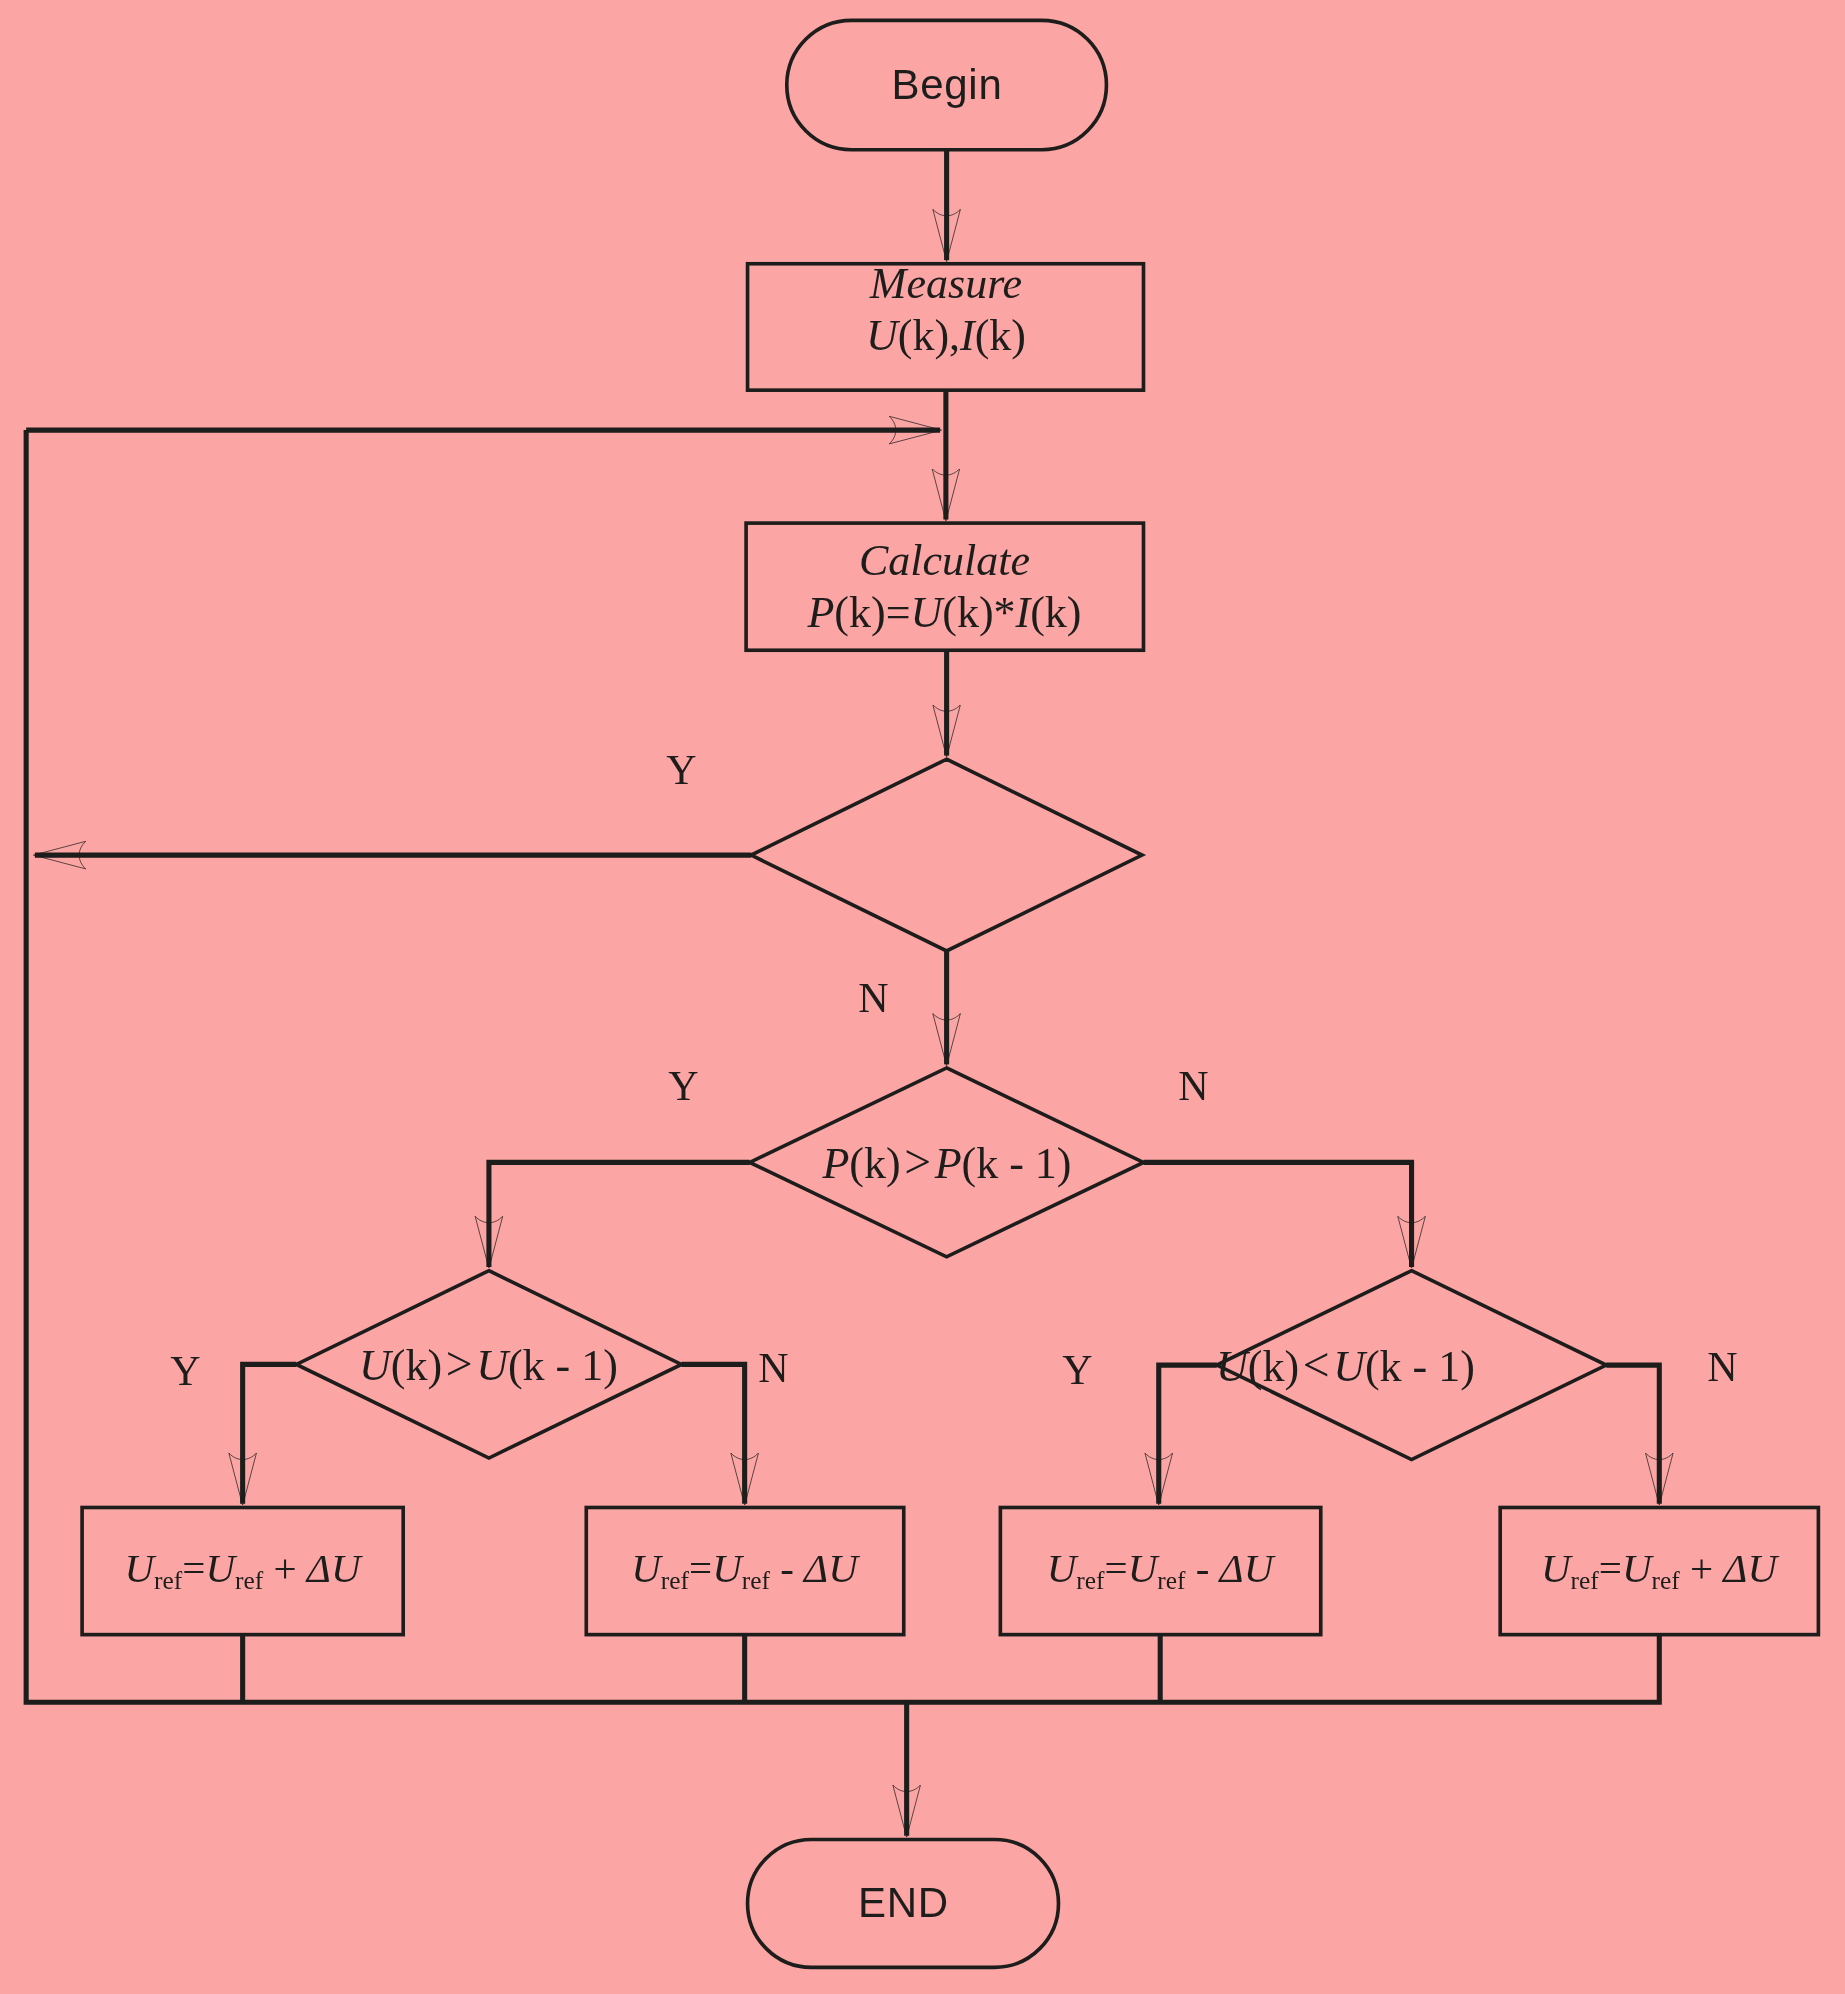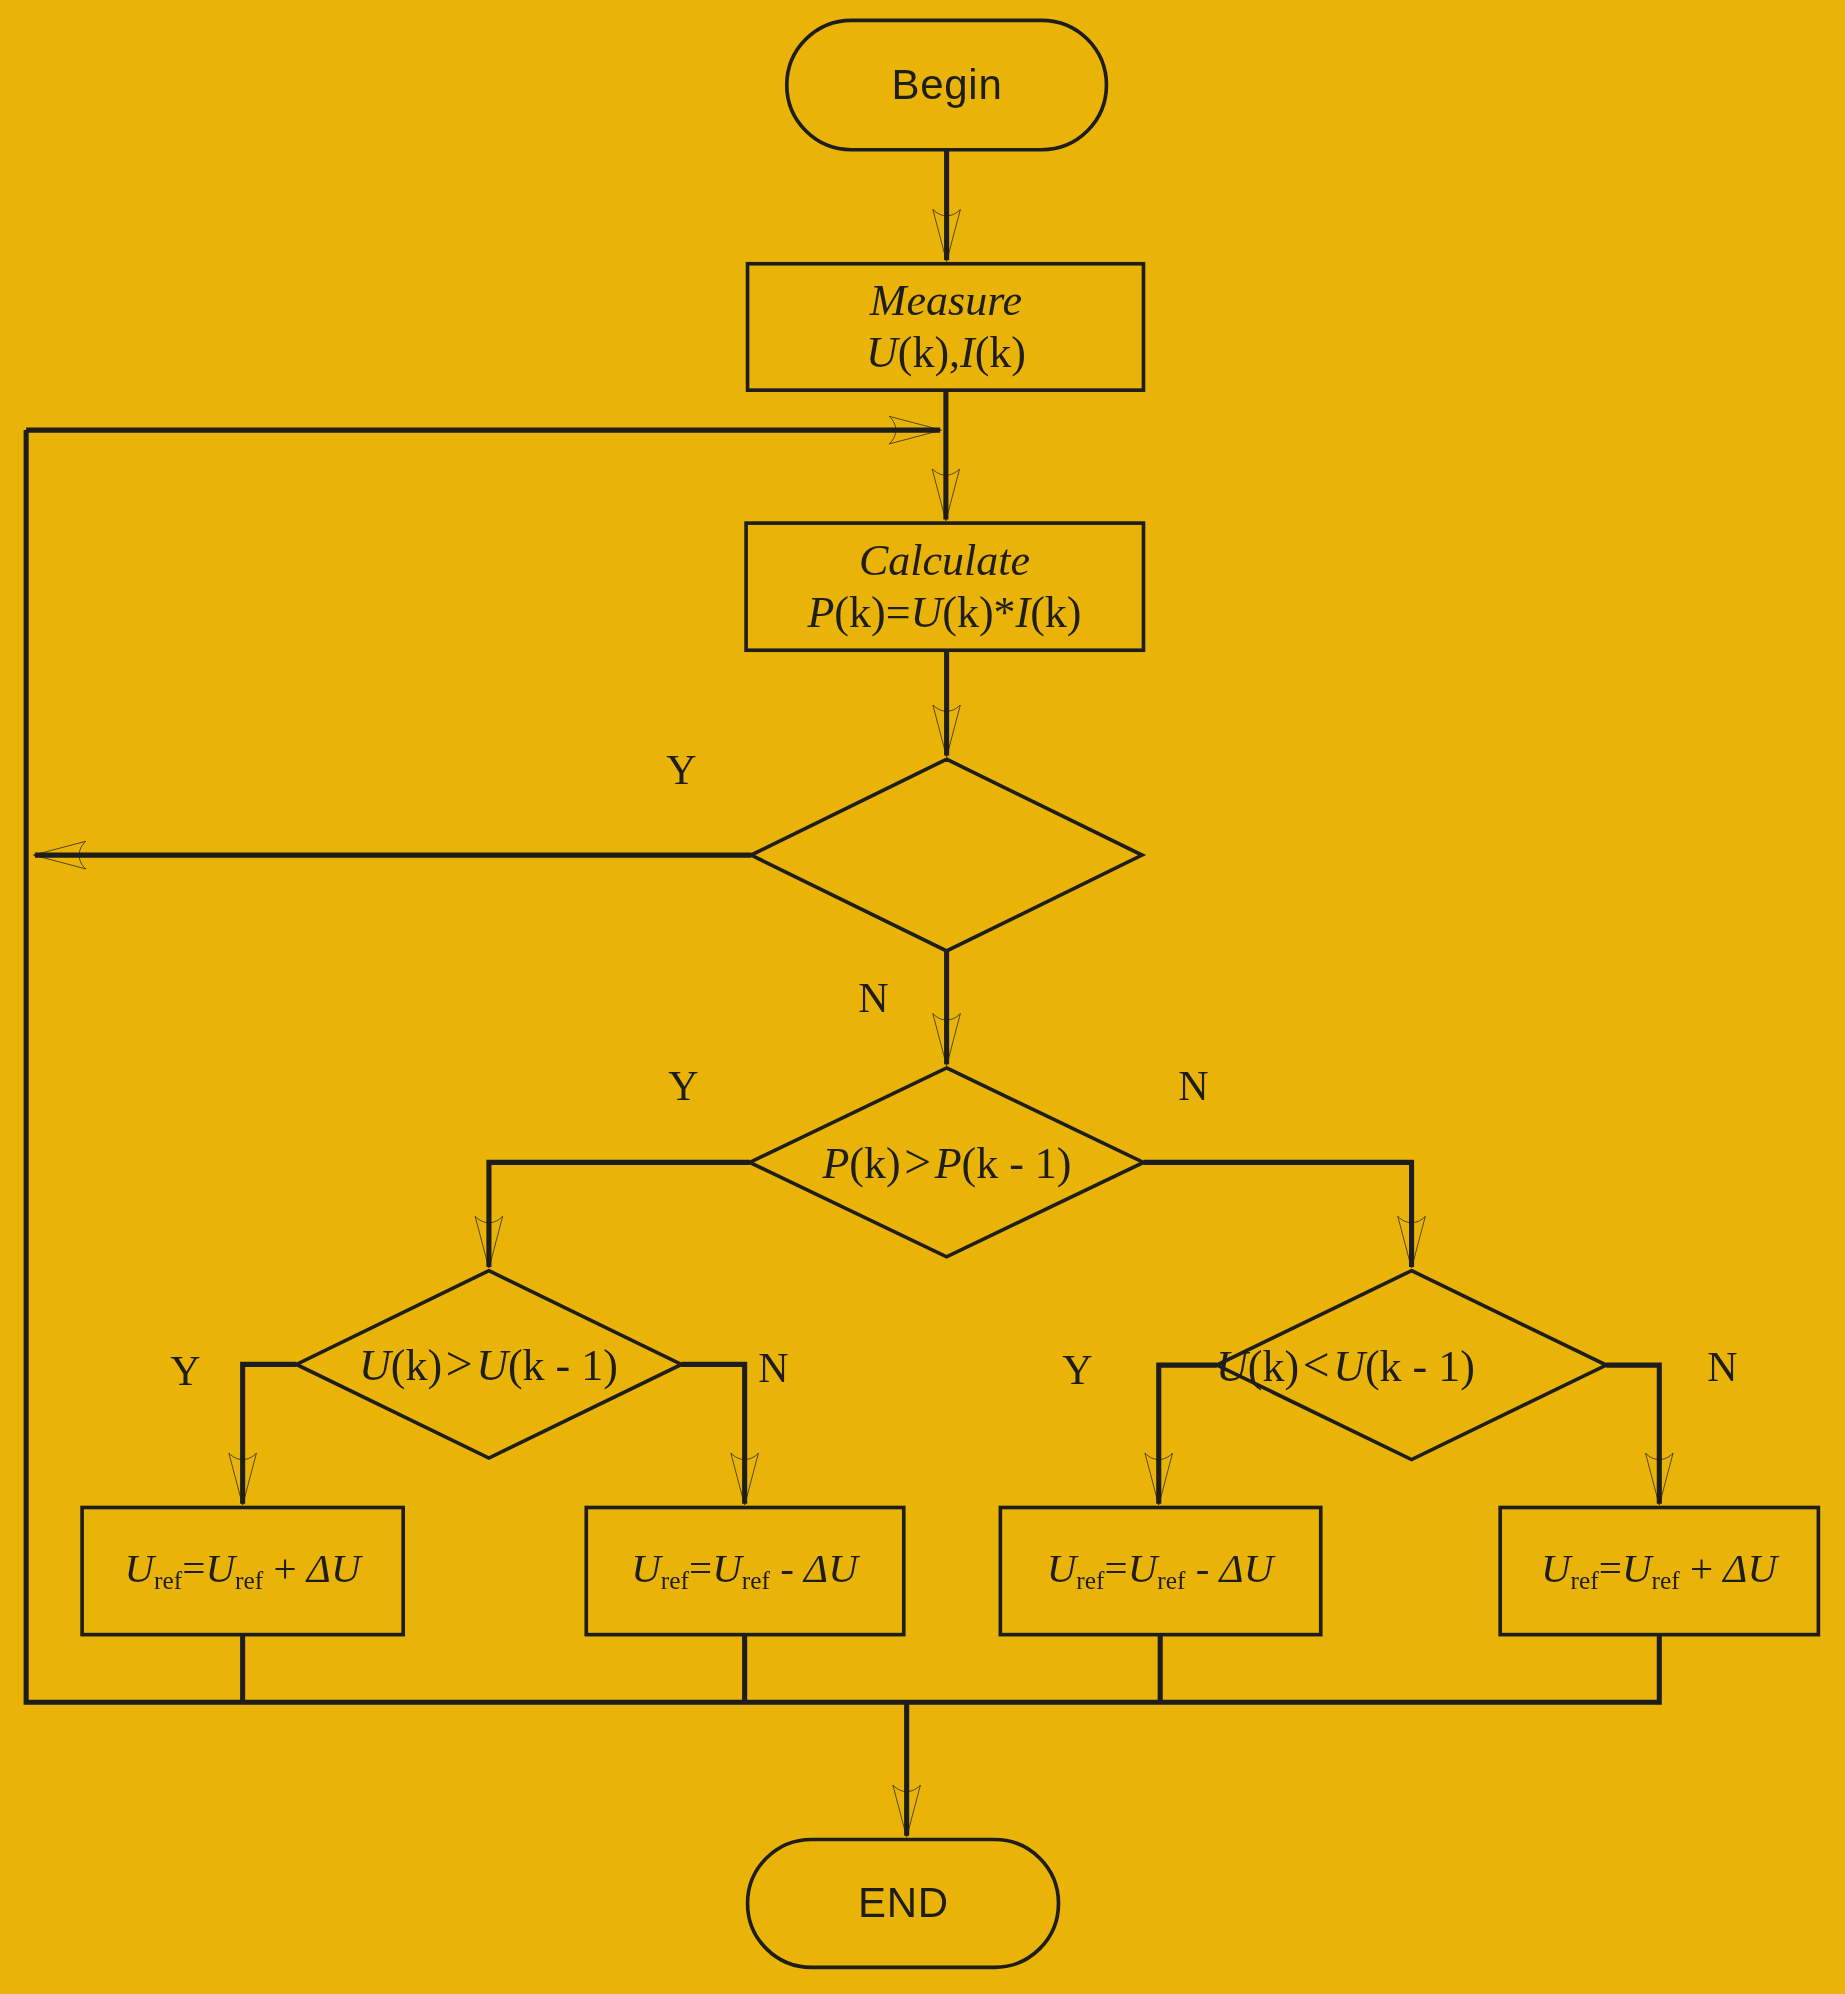--- a/index.html
+++ b/index.html
@@ -1,20 +1,20 @@
 <!DOCTYPE html>
 <html style="font-size:11.6px"><head>
 <meta charset="utf-8">
 <style>
   html, body { margin: 0; padding: 0; background: #ffffff; }
   #stage {
     position: relative;
     width: 1846px;
     height: 1995px;
-    background: #eab308;
+    background: #fca5a5;
     font-family: "Liberation Serif", serif;
     color: #1d1d1b;
   }
   #wires { position: absolute; left: 0; top: 0; width: 1846px; height: 1995px; }
   #wires path, #wires polygon, #wires rect, #wires line {
     fill: none;
     stroke: #1d1d1b;
   }
   .shape  { stroke-width: 5px; }
   .wire   { stroke-width: 7px; }
@@ -93,21 +93,21 @@
     <path class="wire" d="M334,2250 V2343"></path>
     <path class="wire" d="M1025,2250 V2343"></path>
     <path class="wire" d="M1597,2250 V2343"></path>
     <path class="wire" d="M1248,2343 V2527" marker-end="url(#arrow)"></path>
   </svg>
 
   <div class="node-label terminator-label" style="left:787px; top:20.3px; width:320px; height:129px;">
     <span>Begin</span>
   </div>
 
-  <div class="node-label" style="left:748px; top:264px; width:396px; height:126px;font-family:Liberation Serif, serif;">
+  <div class="node-label" style="left:748px; top:247px; width:396px; height:126px;font-family:Liberation Serif, serif;">
     <span class="proc-title">Measure</span>
     <span class="formula"><span class="fp-var">U</span><span class="fp-plain">(k),</span><span class="fp-var">I</span><span class="fp-plain">(k)</span></span>
   </div>
 
   <div class="node-label" style="left:746px; top:523px; width:397px; height:127px;">
     <span class="proc-title">Calculate</span>
     <span class="formula"><span class="fp-var">P</span><span class="fp-plain">(k)=</span><span class="fp-var">U</span><span class="fp-plain">(k)*</span><span class="fp-var">I</span><span class="fp-plain">(k)</span></span>
   </div>
 
 

